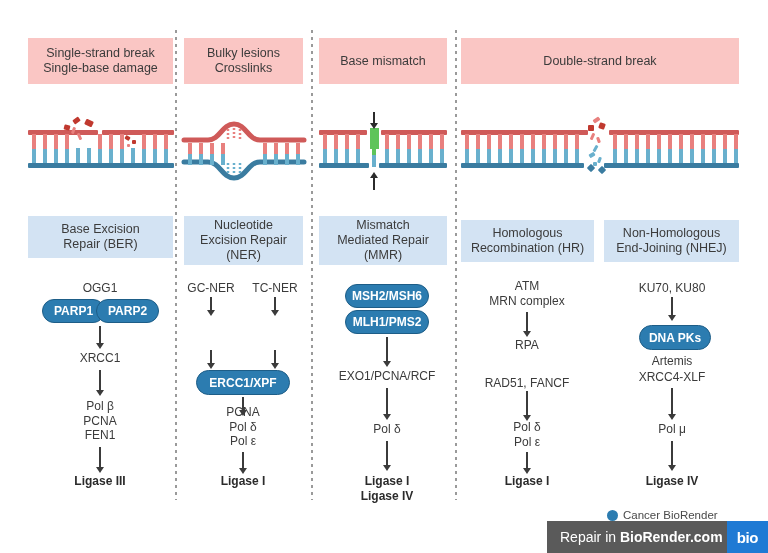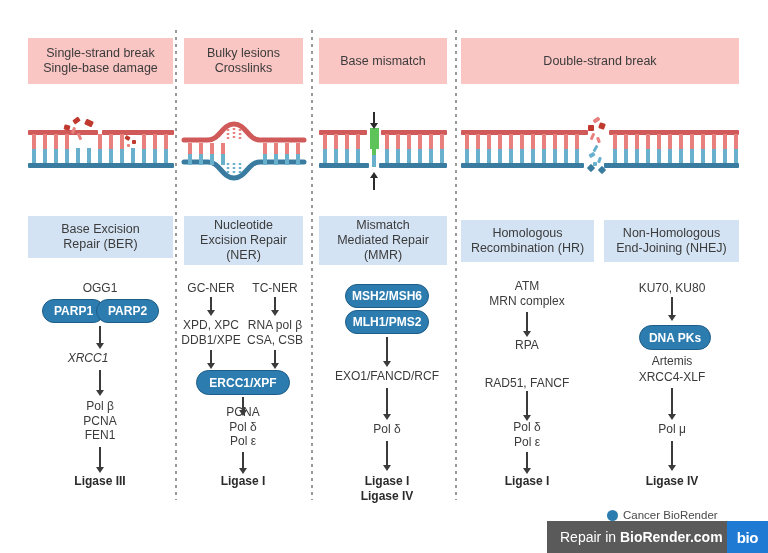--- a/index.html
+++ b/index.html
@@ -428,21 +428,21 @@
   <div class="path-box" style="left:461px;top:220px;width:133px;height:42px;">Homologous<br>Recombination (HR)</div>
   <div class="path-box" style="left:604px;top:220px;width:135px;height:42px;">Non-Homologous<br>End-Joining (NHEJ)</div>
 
   <div class="gtxt" style="left:50px;top:281px;width:100px;">OGG1</div>
   <div class="pill" style="left:42px;top:299px;width:63px;height:24px;">PARP1</div>
   <div class="pill" style="left:96px;top:299px;width:63px;height:24px;">PARP2</div>
   <div class="arrow" style="left:95px;top:326px;height:23px;">
     <div class="shaft" style="height:18px;"></div>
       <div class="head" style="top:17px;"></div>
   </div>
-  <div class="gtxt" style="left:38px;top:351px;width:100px;font-style:italic;">XRCC1</div>
+  <div class="gtxt" style="left:50px;top:351px;width:100px;">XRCC1</div>
   <div class="arrow" style="left:95px;top:370px;height:26px;">
     <div class="shaft" style="height:21px;"></div>
       <div class="head" style="top:20px;"></div>
   </div>
   <div class="gtxt" style="left:50px;top:399px;width:100px;">Pol β<br>PCNA<br>FEN1</div>
   <div class="arrow" style="left:95px;top:447px;height:26px;">
     <div class="shaft" style="height:21px;"></div>
       <div class="head" style="top:20px;"></div>
   </div>
   <div class="gtxt bold" style="left:50px;top:474px;width:100px;">Ligase III</div>
@@ -450,22 +450,20 @@
   <div class="gtxt" style="left:181px;top:281px;width:60px;">GC-NER</div>
   <div class="gtxt" style="left:245px;top:281px;width:60px;">TC-NER</div>
   <div class="arrow" style="left:206px;top:297px;height:19px;">
     <div class="shaft" style="height:14px;"></div>
       <div class="head" style="top:13px;"></div>
   </div>
   <div class="arrow" style="left:270px;top:297px;height:19px;">
     <div class="shaft" style="height:14px;"></div>
       <div class="head" style="top:13px;"></div>
   </div>
-  <div class="gtxt" style="left:181px;top:318px;width:60px;">XPD, XPC<br>DDB1/XPE</div>
-  <div class="gtxt" style="left:245px;top:318px;width:60px;">RNA pol β<br>CSA, CSB</div>
   <div class="arrow" style="left:206px;top:350px;height:19px;">
     <div class="shaft" style="height:14px;"></div>
       <div class="head" style="top:13px;"></div>
   </div>
   <div class="arrow" style="left:270px;top:350px;height:19px;">
     <div class="shaft" style="height:14px;"></div>
       <div class="head" style="top:13px;"></div>
   </div>
   <div class="pill" style="left:196px;top:370px;width:94px;height:25px;">ERCC1/XPF</div>
   <div class="arrow" style="left:238px;top:397px;height:19px;">
@@ -478,21 +476,21 @@
       <div class="head" style="top:16px;"></div>
   </div>
   <div class="gtxt bold" style="left:193px;top:474px;width:100px;">Ligase I</div>
 
   <div class="pill" style="left:345px;top:284px;width:84px;height:24px;">MSH2/MSH6</div>
   <div class="pill" style="left:345px;top:310px;width:84px;height:24px;">MLH1/PMS2</div>
   <div class="arrow" style="left:382px;top:337px;height:30px;">
     <div class="shaft" style="height:25px;"></div>
       <div class="head" style="top:24px;"></div>
   </div>
-  <div class="gtxt" style="left:327px;top:369px;width:120px;">EXO1/FANCD/RCF</div>
+  <div class="gtxt" style="left:327px;top:369px;width:120px;">EXO1/PCNA/RCF</div>
   <div class="arrow" style="left:382px;top:388px;height:32px;">
     <div class="shaft" style="height:27px;"></div>
       <div class="head" style="top:26px;"></div>
   </div>
   <div class="gtxt" style="left:327px;top:422px;width:120px;">Pol δ</div>
   <div class="arrow" style="left:382px;top:441px;height:30px;">
     <div class="shaft" style="height:25px;"></div>
       <div class="head" style="top:24px;"></div>
   </div>
   <div class="gtxt bold" style="left:327px;top:474px;width:120px;">Ligase I<br>Ligase IV</div>

